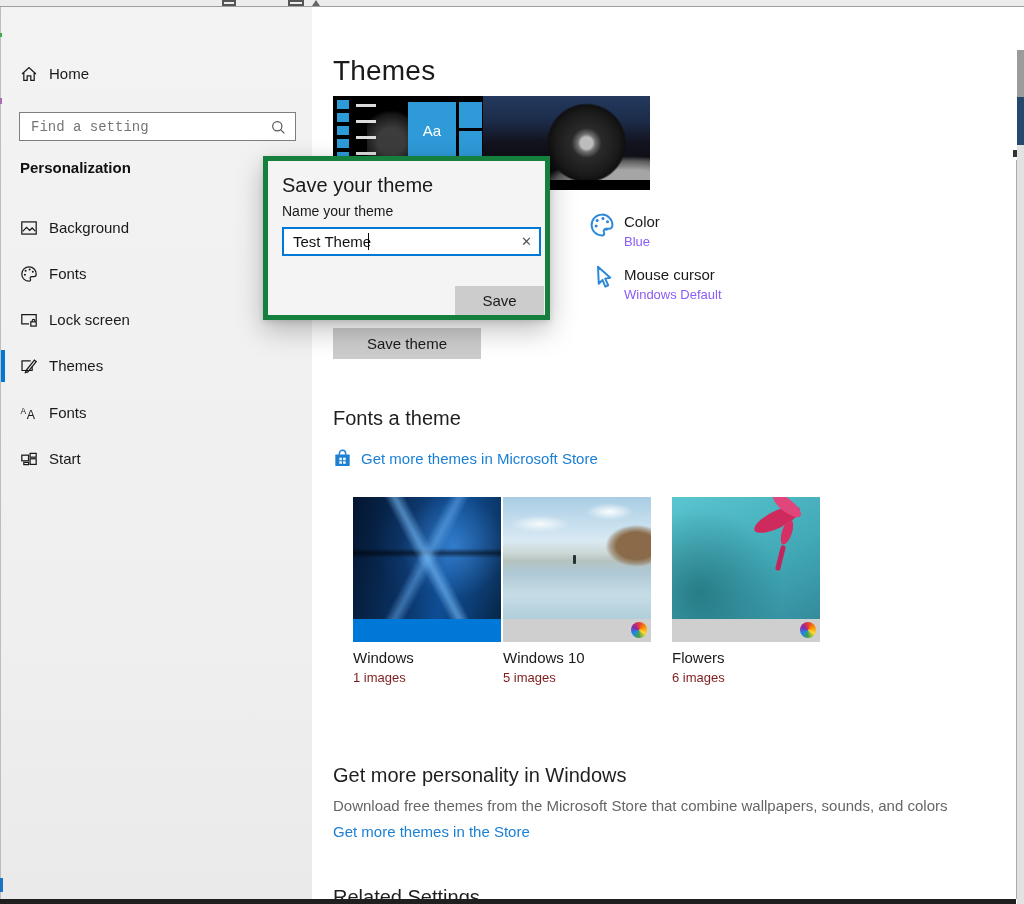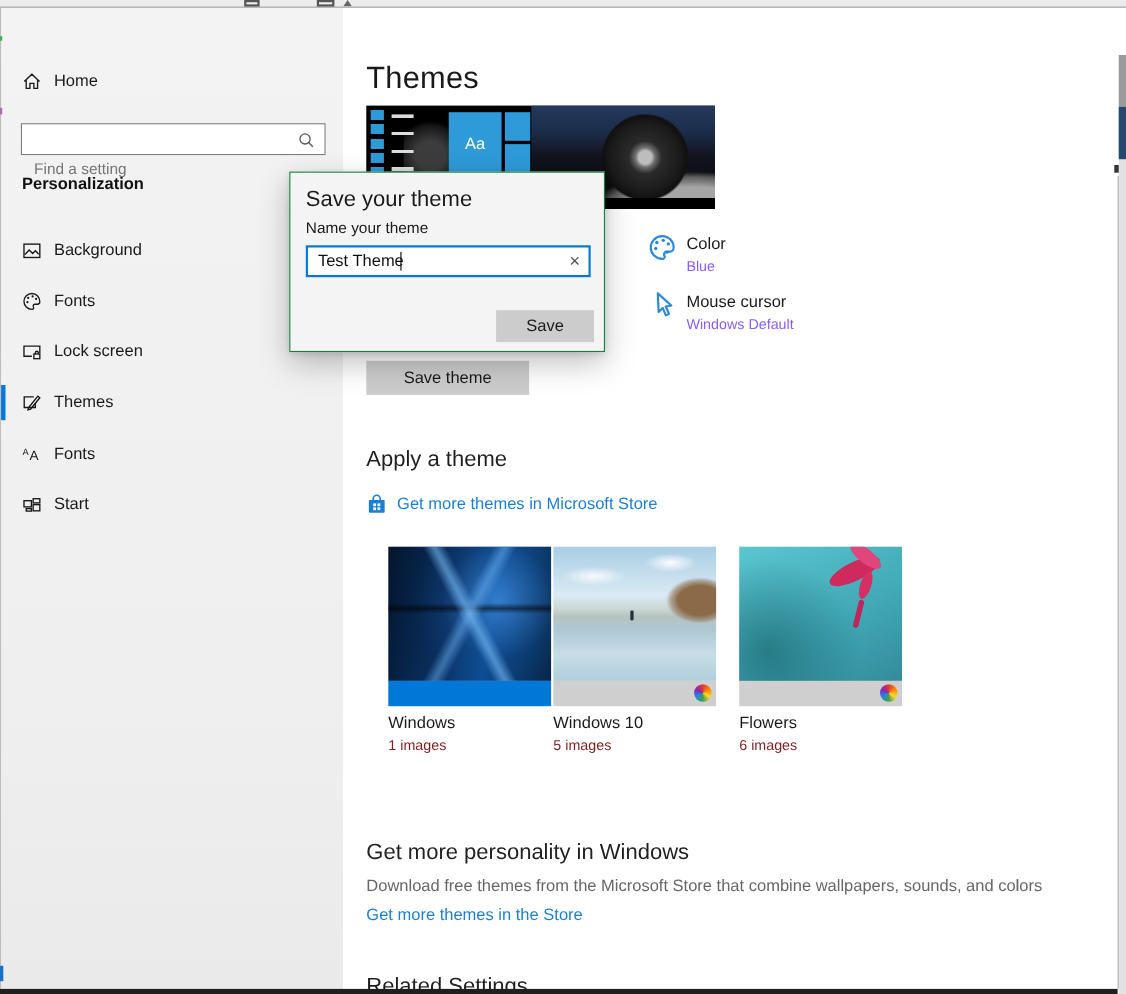--- a/index.html
+++ b/index.html
@@ -18,21 +18,21 @@
   .wb-min { left:889px; } .wb-max { left:934px; font-size:12px; } .wb-close { left:979px; }
 
   
   .sidebar { position:absolute; left:0; top:7px; width:312px; height:897px; background:linear-gradient(180deg,#f3f3f3 0%,#efefef 70%,#eaeaea 100%); border-left:1px solid #bdbdbd; }
   .side-row { position:absolute; left:0; width:312px; height:32px; cursor:pointer; }
   .side-row .icn { position:absolute; left:19px; top:7px; width:18px; height:18px; }
   .side-row .lbl { position:absolute; left:48px; top:0; line-height:32px; font-size:15px; color:#1a1a1a; }
   .accent-bar { position:absolute; left:0; top:343px; width:4px; height:32px; background:#0078d7; }
   .section-h { position:absolute; left:19px; top:152px; font-size:15px; font-weight:bold; color:#111; }
   .searchbox { position:absolute; left:18px; top:105px; width:277px; height:29px; background:#fff; border:1px solid #7e7e7e; }
-  .searchbox input { position:absolute; left:0; top:0; width:100%; height:100%; border:none; outline:none; background:transparent; padding:0 32px 0 11px; font-size:14px; color:#1d4ed8; font-family:Liberation Sans, sans-serif;margin-top:26px; }
+  .searchbox input { position:absolute; left:0; top:0; width:100%; height:100%; border:none; outline:none; background:transparent; padding:0 32px 0 11px; font-size:14px; color:#1d4ed8; font-family:Liberation Mono, monospace; }
   .searchbox .mag { position:absolute; right:9px; top:7px; }
 
   
   .main-bg { position:absolute; left:312px; top:7px; width:705px; height:897px; background:#fff; }
   .h1 { position:absolute; left:333px; top:55px; font-size:28px; font-weight:400; color:#1a1a1a; letter-spacing:.2px; }
   .h2 { position:absolute; font-size:20px; font-weight:400; color:#1f1f1f; }
 
   
   .preview { position:absolute; left:333px; top:96px; width:317px; height:94px; background:#000; overflow:hidden; }
   .pv-tiles-col { position:absolute; left:4px; top:4px; width:12px; height:86px; background:repeating-linear-gradient(180deg,#2e9ad8 0 9px,#000 9px 13px); }
@@ -89,21 +89,21 @@
   .p1 { left:80px; top:14px; width:50px; height:17px; transform:rotate(-26deg); background:#cf2a5e; }
   .p2 { left:98px; top:2px; width:34px; height:13px; transform:rotate(38deg); background:#e0457b; }
   .p3 { left:102px; top:30px; width:26px; height:10px; transform:rotate(-72deg); }
   .p4 { left:106px; top:48px; width:5px; height:26px; border-radius:3px; transform:rotate(14deg); background:#c2255c; }
 
   
   .desc-text { position:absolute; left:333px; top:797px; font-size:15px; color:#666; }
   .link-abs { position:absolute; }
 
   
-  .dialog { position:absolute; left:263px; top:156px; width:287px; height:164px; background:#f4f4f4; border:1px solid #15803d; box-shadow:0 10px 26px rgba(0,0,0,.25), 0 2px 6px rgba(0,0,0,.12); z-index:20; }
+  .dialog { position:absolute; left:263px; top:156px; width:287px; height:164px; background:#f4f4f4; border:5px solid #15803d; box-shadow:0 10px 26px rgba(0,0,0,.25), 0 2px 6px rgba(0,0,0,.12); z-index:20; }
   .dlg-title { position:absolute; left:14px; top:13px; font-size:20px; color:#1a1a1a; }
   .dlg-label { position:absolute; left:14px; top:42px; font-size:14px; color:#1a1a1a; }
   .dlg-inputwrap { position:absolute; left:14px; top:66px; width:259px; height:29px; background:#fff; border:2px solid #0078d7; }
   .dlg-inputwrap input { position:absolute; left:0; top:0; width:100%; height:100%; border:none; outline:none; padding:0 26px 0 9px; font-size:15px; color:#111; background:transparent; font-family:inherit; }
   .caret { position:absolute; left:84px; top:4px; width:1px; height:17px; background:#000; }
   .clear-x { position:absolute; right:7px; top:5px; font-size:13px; color:#555; cursor:pointer; }
   .dlg-save { left:187px; top:125px; width:89px; height:29px; position:absolute; }
 
   
   .r-strip { position:absolute; left:1017px; width:7px; }
@@ -263,21 +263,21 @@
   <span class="cur-icn" style="left:592px; top:264px;">
     <svg width="24" height="28" viewBox="0 0 16 18">
         <path d="M4 1.5 12.2 8.8 8.8 9.4 10.8 13.9 8.9 14.8 7 10.3 4.5 12.8 Z" fill="none" stroke="#2b88d8" stroke-width="1.3" stroke-linejoin="round"></path>
       </svg>
   </span>
   <div class="cur-label" style="left:624px; top:266px;">Mouse cursor</div>
   <div class="cur-value" style="left:624px; top:287px;">Windows Default</div>
 
   <button class="grey-btn save-theme-btn">Save theme</button>
 
-  <div class="h2" style="left:333px; top:407px;">Apply a theme</div>
+  <div class="h2" style="left:333px; top:407px;">Fonts a theme</div>
 
   <div class="store-row">
     <span>
       <svg width="19" height="19" viewBox="0 0 18 18">
           <path d="M6 5.4 v-1.2 a3 3 0 0 1 6 0 v1.2" fill="none" stroke="#1b7fd4" stroke-width="1.4"></path>
           <rect x="2.2" y="5.2" width="13.6" height="11" rx="0.8" fill="#1b7fd4"></rect>
           <rect x="6" y="8.2" width="2.4" height="2.4" fill="#fff"></rect>
           <rect x="9.6" y="8.2" width="2.4" height="2.4" fill="#fff"></rect>
           <rect x="6" y="11.6" width="2.4" height="2.4" fill="#fff"></rect>
           <rect x="9.6" y="11.6" width="2.4" height="2.4" fill="#fff"></rect>

